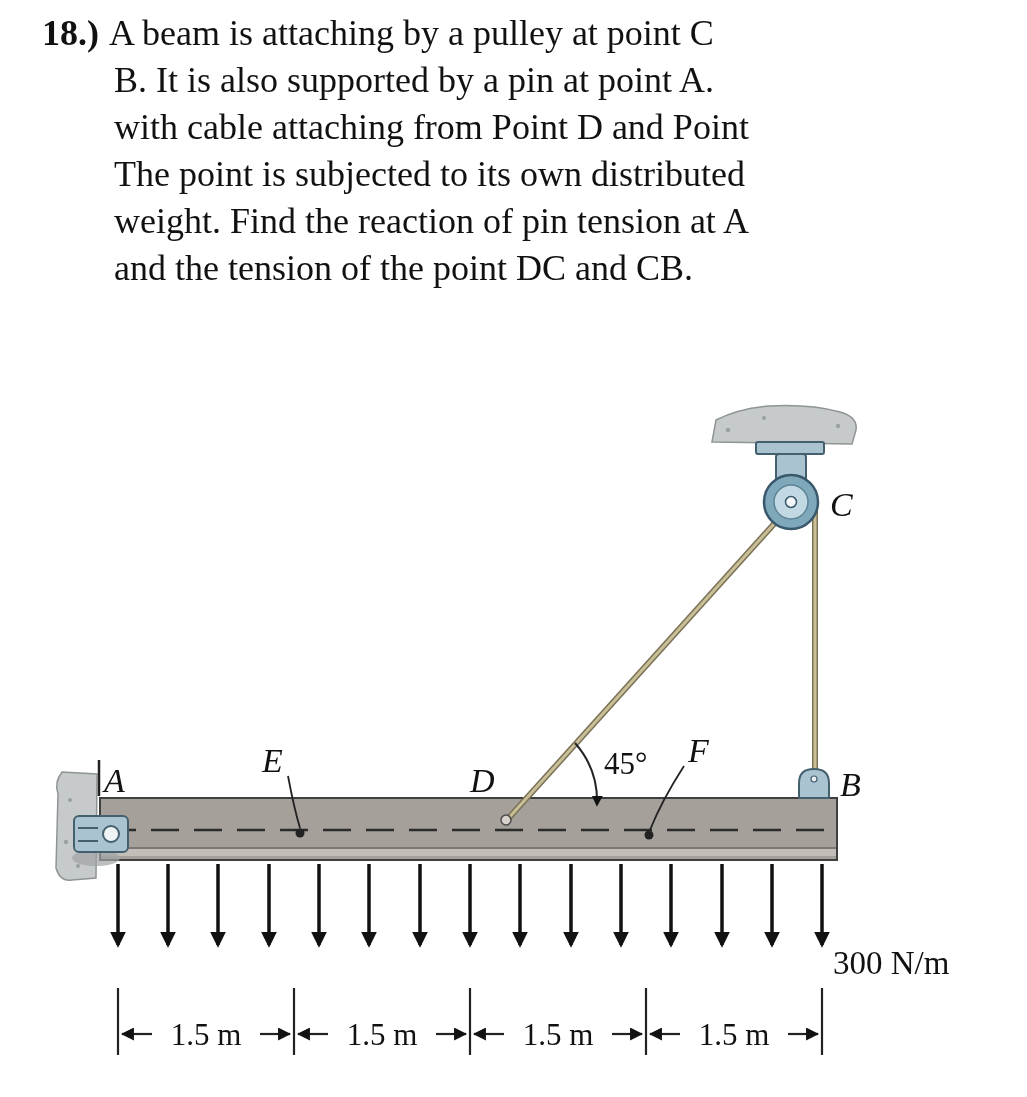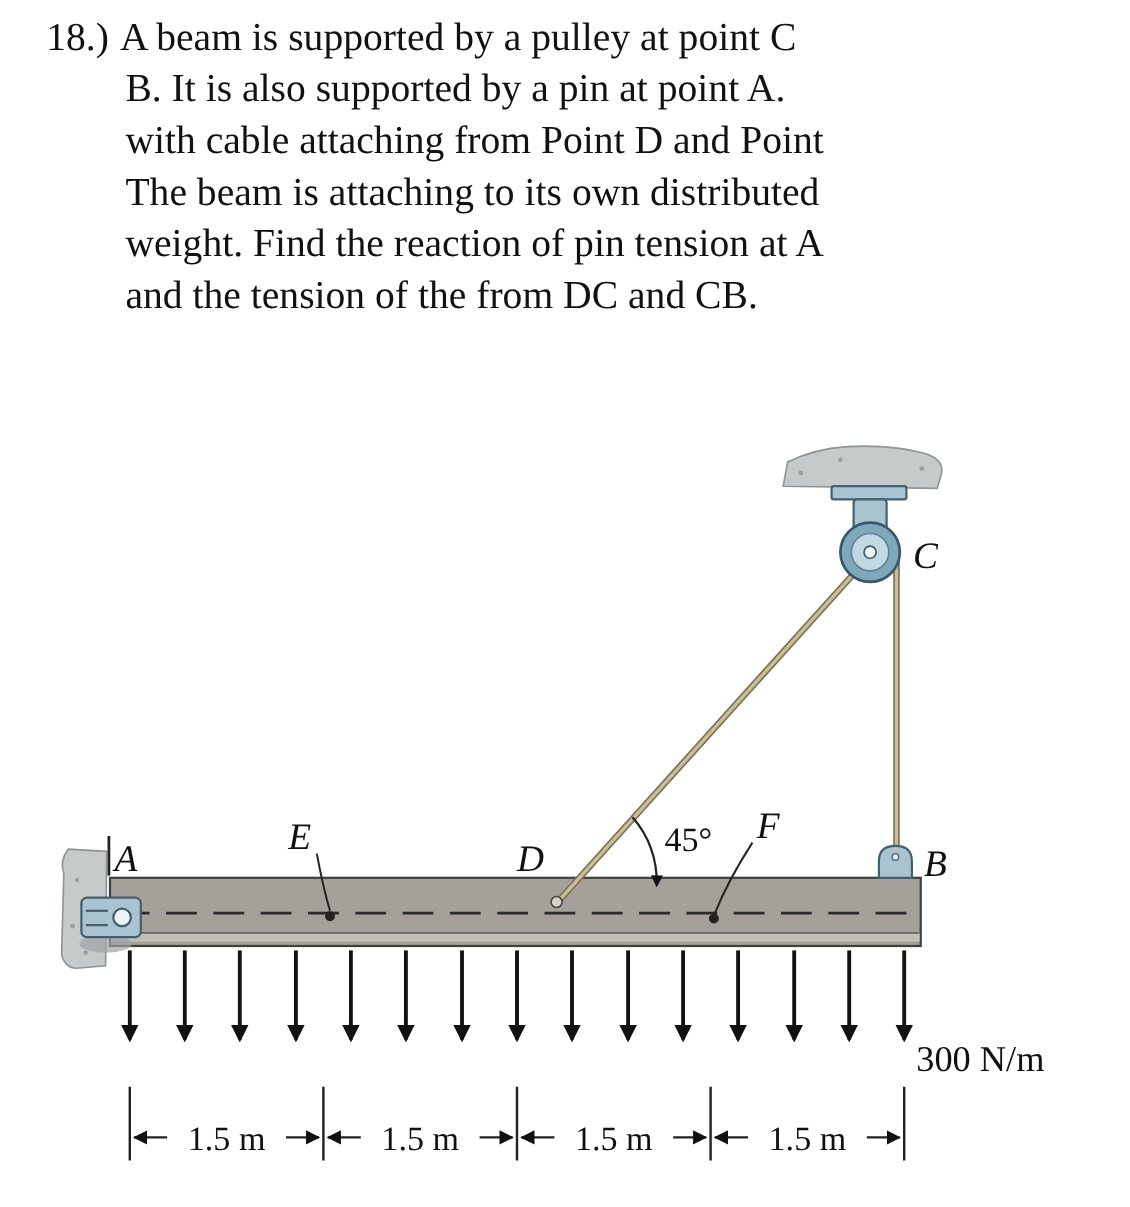--- a/index.html
+++ b/index.html
@@ -7,39 +7,39 @@
     width:1027px;height:1097px;background:#ffffff;position:relative;
     font-family:"Liberation Serif", serif;color:#111;
     overflow:hidden;
   }
   .problem{
     position:absolute;top:10px;left:42px;width:955px;
     font-size:36px;line-height:47px;
   }
   .pline{padding-left:72px;}
   .pline.first{padding-left:0;}
-  .pnum{font-weight:normal;margin-right:10px;}
+  .pnum{font-weight:bold;margin-right:10px;}
   .fig{position:absolute;top:400px;left:0;}
   svg text{font-family:"Liberation Serif", serif;fill:#111;}
   .ptlabel{font-style:italic;font-size:34px;}
   .plain31{font-size:31px;}
   .plain33{font-size:33px;}
 </style>
 </head>
 <body>
 
 <div class="problem">
   <div class="pline first">
-    <span class="pnum">18.)</span><span>A beam is supported by a pulley at point C</span>
+    <span class="pnum">18.)</span><span>A beam is attaching by a pulley at point C</span>
   </div>
   <div class="pline">B. It is also supported by a pin at point A.</div>
   <div class="pline">with cable attaching from Point D and Point</div>
-  <div class="pline">The beam is attaching to its own distributed</div>
+  <div class="pline">The point is subjected to its own distributed</div>
   <div class="pline">weight. Find the reaction of pin tension at A</div>
-  <div class="pline">and the tension of the from DC and CB.</div>
+  <div class="pline">and the tension of the point DC and CB.</div>
 </div>
 
 <svg class="fig" width="1027" height="697" viewBox="0 0 1027 697">
   <defs>
     <marker id="loadArrow" viewBox="0 0 12 12" markerWidth="16" markerHeight="16" refX="10" refY="6" orient="auto" markerUnits="userSpaceOnUse">
       <path d="M0,0 L12,6 L0,12 Z" fill="#111"></path>
     </marker>
     <marker id="dimArrow" viewBox="0 0 12 12" markerWidth="13" markerHeight="13" refX="11" refY="6" orient="auto" markerUnits="userSpaceOnUse">
       <path d="M0,0 L12,6 L0,12 Z" fill="#111"></path>
     </marker>

